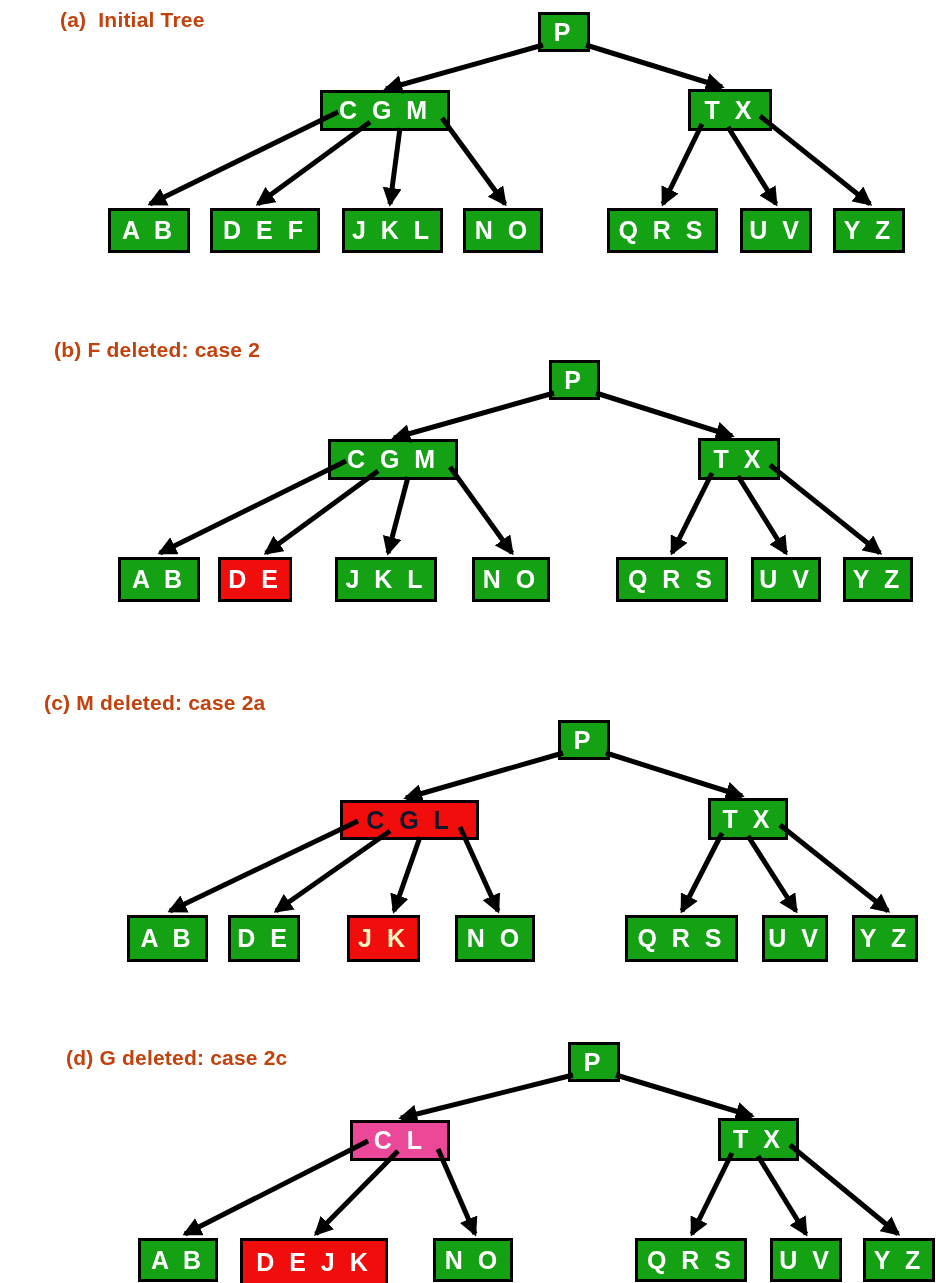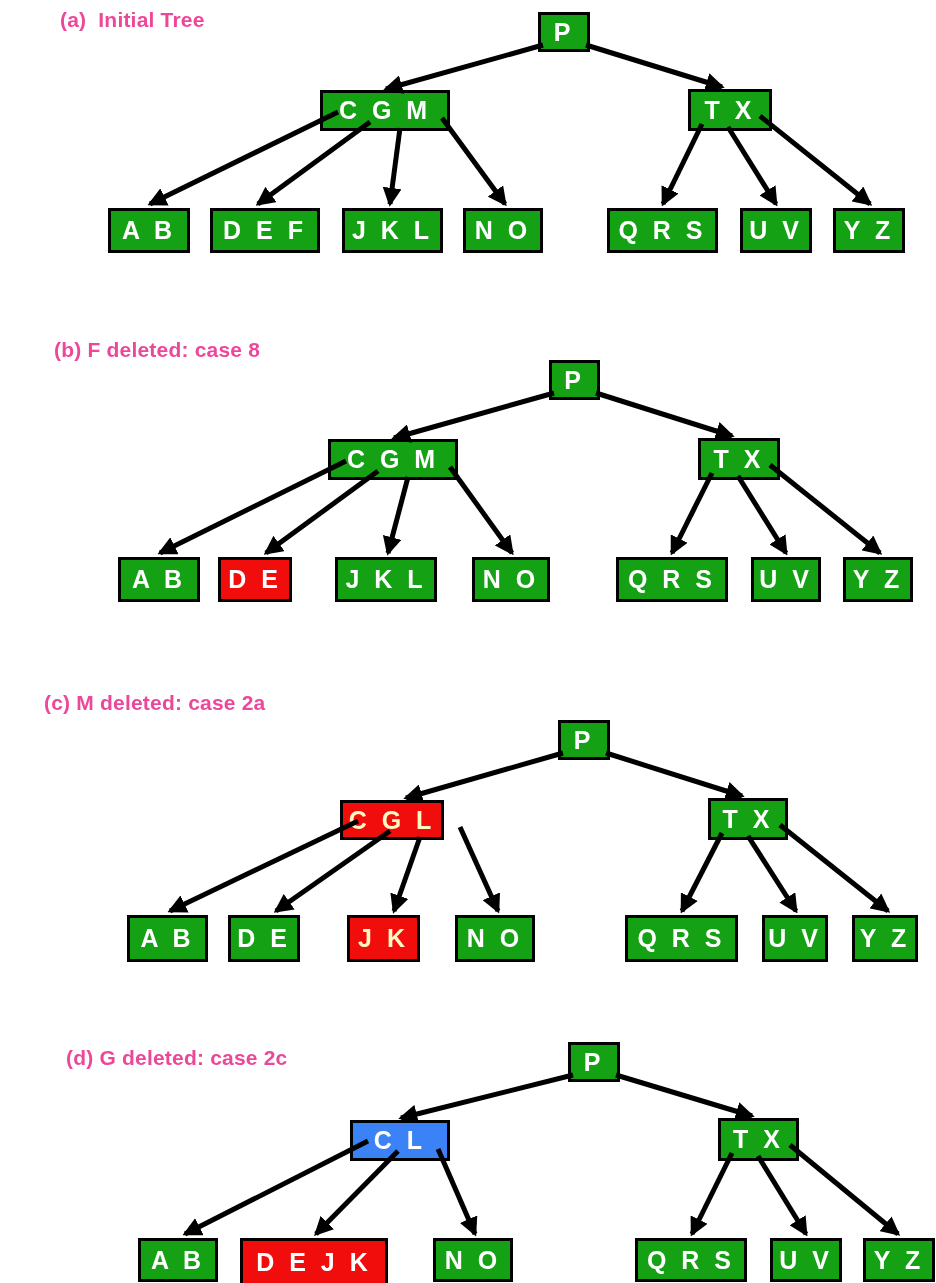--- a/index.html
+++ b/index.html
@@ -7,21 +7,21 @@
     position:relative;
     width:936px;height:1283px;
     background:#ffffff;
     font-family:"Liberation Sans", sans-serif;
     overflow:hidden;
   }
   .panel-title{
     position:absolute;
     font-weight:bold;
     font-size:21px;
-    color:#ec4899;
+    color:#c2410c;
     white-space:pre;
     letter-spacing:0.2px;
   }
   .node{
     position:absolute;
     box-sizing:border-box;
     border:3px solid #000000;
     color:#ffffff;
     font-weight:bold;
     font-size:25px;
@@ -46,45 +46,45 @@
     <div class="node" style="left: 538px; top: 12px; width: 52px; height: 40px; background: rgb(20, 161, 20); border-color: rgb(0, 0, 0); color: rgb(255, 255, 255);">P</div>
     <div class="node" style="left: 320px; top: 90px; width: 130px; height: 41px; background: rgb(20, 161, 20); border-color: rgb(0, 0, 0); color: rgb(255, 255, 255);">C G M</div>
     <div class="node" style="left: 688px; top: 89px; width: 84px; height: 42px; background: rgb(20, 161, 20); border-color: rgb(0, 0, 0); color: rgb(255, 255, 255);">T X</div>
     <div class="node" style="left: 108px; top: 208px; width: 82px; height: 45px; background: rgb(20, 161, 20); border-color: rgb(0, 0, 0); color: rgb(255, 255, 255);">A B</div>
     <div class="node" style="left: 210px; top: 208px; width: 110px; height: 45px; background: rgb(20, 161, 20); border-color: rgb(0, 0, 0); color: rgb(255, 255, 255);">D E F</div>
     <div class="node" style="left: 342px; top: 208px; width: 101px; height: 45px; background: rgb(20, 161, 20); border-color: rgb(0, 0, 0); color: rgb(255, 255, 255);">J K L</div>
     <div class="node" style="left: 463px; top: 208px; width: 80px; height: 45px; background: rgb(20, 161, 20); border-color: rgb(0, 0, 0); color: rgb(255, 255, 255);">N O</div>
     <div class="node" style="left: 607px; top: 208px; width: 111px; height: 45px; background: rgb(20, 161, 20); border-color: rgb(0, 0, 0); color: rgb(255, 255, 255);">Q R S</div>
     <div class="node" style="left: 740px; top: 208px; width: 72px; height: 45px; background: rgb(20, 161, 20); border-color: rgb(0, 0, 0); color: rgb(255, 255, 255);">U V</div>
     <div class="node" style="left: 833px; top: 208px; width: 72px; height: 45px; background: rgb(20, 161, 20); border-color: rgb(0, 0, 0); color: rgb(255, 255, 255);">Y Z</div>
-    <div class="panel-title" style="left: 54px; top: 338px;">(b) F deleted: case 8</div>
+    <div class="panel-title" style="left: 54px; top: 338px;">(b) F deleted: case 2</div>
     <div class="node" style="left: 549px; top: 360px; width: 51px; height: 40px; background: rgb(20, 161, 20); border-color: rgb(0, 0, 0); color: rgb(255, 255, 255);">P</div>
     <div class="node" style="left: 328px; top: 439px; width: 130px; height: 41px; background: rgb(20, 161, 20); border-color: rgb(0, 0, 0); color: rgb(255, 255, 255);">C G M</div>
     <div class="node" style="left: 698px; top: 438px; width: 82px; height: 42px; background: rgb(20, 161, 20); border-color: rgb(0, 0, 0); color: rgb(255, 255, 255);">T X</div>
     <div class="node" style="left: 118px; top: 557px; width: 82px; height: 45px; background: rgb(20, 161, 20); border-color: rgb(0, 0, 0); color: rgb(255, 255, 255);">A B</div>
     <div class="node" style="left: 218px; top: 557px; width: 74px; height: 45px; background: rgb(242, 13, 13); border-color: rgb(0, 0, 0); color: rgb(255, 255, 255);">D E</div>
     <div class="node" style="left: 335px; top: 557px; width: 102px; height: 45px; background: rgb(20, 161, 20); border-color: rgb(0, 0, 0); color: rgb(255, 255, 255);">J K L</div>
     <div class="node" style="left: 472px; top: 557px; width: 78px; height: 45px; background: rgb(20, 161, 20); border-color: rgb(0, 0, 0); color: rgb(255, 255, 255);">N O</div>
     <div class="node" style="left: 616px; top: 557px; width: 112px; height: 45px; background: rgb(20, 161, 20); border-color: rgb(0, 0, 0); color: rgb(255, 255, 255);">Q R S</div>
     <div class="node" style="left: 751px; top: 557px; width: 70px; height: 45px; background: rgb(20, 161, 20); border-color: rgb(0, 0, 0); color: rgb(255, 255, 255);">U V</div>
     <div class="node" style="left: 843px; top: 557px; width: 70px; height: 45px; background: rgb(20, 161, 20); border-color: rgb(0, 0, 0); color: rgb(255, 255, 255);">Y Z</div>
     <div class="panel-title" style="left: 44px; top: 691px;">(c) M deleted: case 2a</div>
     <div class="node" style="left: 558px; top: 720px; width: 52px; height: 40px; background: rgb(20, 161, 20); border-color: rgb(0, 0, 0); color: rgb(255, 255, 255);">P</div>
-    <div class="node" style="left: 340px; top: 800px; width: 104px; height: 40px; background: rgb(242, 13, 13); border-color: rgb(0, 0, 0); color: #fef9c3;">C G L</div>
+    <div class="node" style="left: 340px; top: 800px; width: 139px; height: 40px; background: rgb(242, 13, 13); border-color: rgb(0, 0, 0); color: #0f172a;">C G L</div>
     <div class="node" style="left: 708px; top: 798px; width: 80px; height: 42px; background: rgb(20, 161, 20); border-color: rgb(0, 0, 0); color: rgb(255, 255, 255);">T X</div>
     <div class="node" style="left: 127px; top: 915px; width: 81px; height: 47px; background: rgb(20, 161, 20); border-color: rgb(0, 0, 0); color: rgb(255, 255, 255);">A B</div>
     <div class="node" style="left: 228px; top: 915px; width: 72px; height: 47px; background: rgb(20, 161, 20); border-color: rgb(0, 0, 0); color: rgb(255, 255, 255);">D E</div>
     <div class="node" style="left: 347px; top: 915px; width: 73px; height: 47px; background: rgb(242, 13, 13); border-color: rgb(0, 0, 0); color: #fef9c3;">J K</div>
     <div class="node" style="left: 455px; top: 915px; width: 80px; height: 47px; background: rgb(20, 161, 20); border-color: rgb(0, 0, 0); color: rgb(255, 255, 255);">N O</div>
     <div class="node" style="left: 625px; top: 915px; width: 113px; height: 47px; background: rgb(20, 161, 20); border-color: rgb(0, 0, 0); color: rgb(255, 255, 255);">Q R S</div>
     <div class="node" style="left: 762px; top: 915px; width: 66px; height: 47px; background: rgb(20, 161, 20); border-color: rgb(0, 0, 0); color: rgb(255, 255, 255);">U V</div>
     <div class="node" style="left: 852px; top: 915px; width: 66px; height: 47px; background: rgb(20, 161, 20); border-color: rgb(0, 0, 0); color: rgb(255, 255, 255);">Y Z</div>
     <div class="panel-title" style="left: 66px; top: 1046px;">(d) G deleted: case 2c</div>
     <div class="node" style="left: 568px; top: 1042px; width: 52px; height: 40px; background: rgb(20, 161, 20); border-color: rgb(0, 0, 0); color: rgb(255, 255, 255);">P</div>
-    <div class="node" style="left: 350px; top: 1120px; width: 100px; height: 41px; background: #3b82f6; border-color: rgb(0, 0, 0); color: rgb(255, 255, 255);">C L</div>
+    <div class="node" style="left: 350px; top: 1120px; width: 100px; height: 41px; background: #ec4899; border-color: rgb(0, 0, 0); color: rgb(255, 255, 255);">C L</div>
     <div class="node" style="left: 718px; top: 1118px; width: 81px; height: 43px; background: rgb(20, 161, 20); border-color: rgb(0, 0, 0); color: rgb(255, 255, 255);">T X</div>
     <div class="node" style="left: 138px; top: 1238px; width: 80px; height: 44px; background: rgb(20, 161, 20); border-color: rgb(0, 0, 0); color: rgb(255, 255, 255);">A B</div>
     <div class="node" style="left: 240px; top: 1238px; width: 148px; height: 48px; background: rgb(242, 13, 13); border-color: rgb(0, 0, 0); color: rgb(255, 255, 255);">D E J K</div>
     <div class="node" style="left: 433px; top: 1238px; width: 80px; height: 44px; background: rgb(20, 161, 20); border-color: rgb(0, 0, 0); color: rgb(255, 255, 255);">N O</div>
     <div class="node" style="left: 635px; top: 1238px; width: 112px; height: 44px; background: rgb(20, 161, 20); border-color: rgb(0, 0, 0); color: rgb(255, 255, 255);">Q R S</div>
     <div class="node" style="left: 770px; top: 1238px; width: 72px; height: 44px; background: rgb(20, 161, 20); border-color: rgb(0, 0, 0); color: rgb(255, 255, 255);">U V</div>
     <div class="node" style="left: 863px; top: 1238px; width: 72px; height: 44px; background: rgb(20, 161, 20); border-color: rgb(0, 0, 0); color: rgb(255, 255, 255);">Y Z</div>
     <svg id="arrows" width="936" height="1283">
       <defs>
         <marker id="ah" viewBox="0 0 10 10" refX="8.5" refY="5" markerWidth="3.8" markerHeight="3.8" orient="auto">

